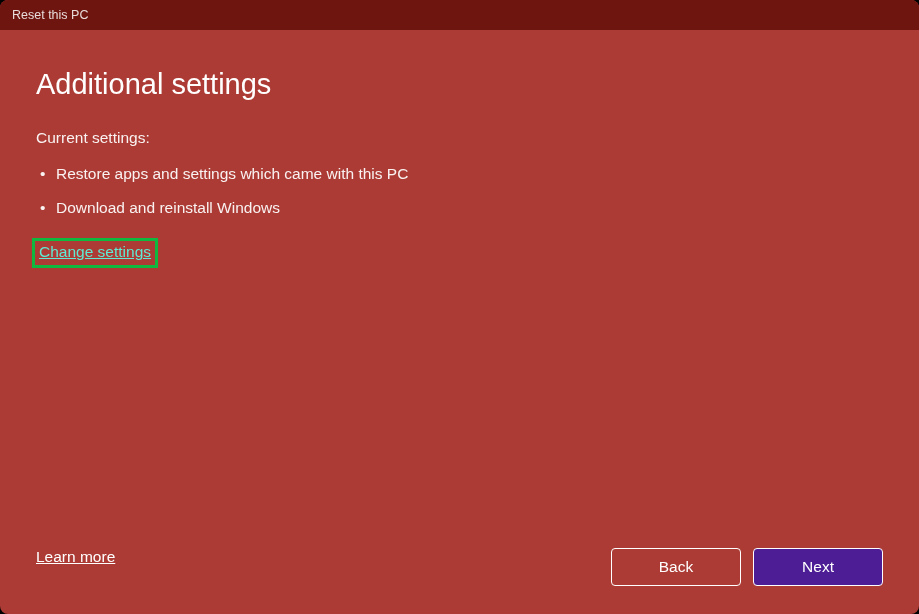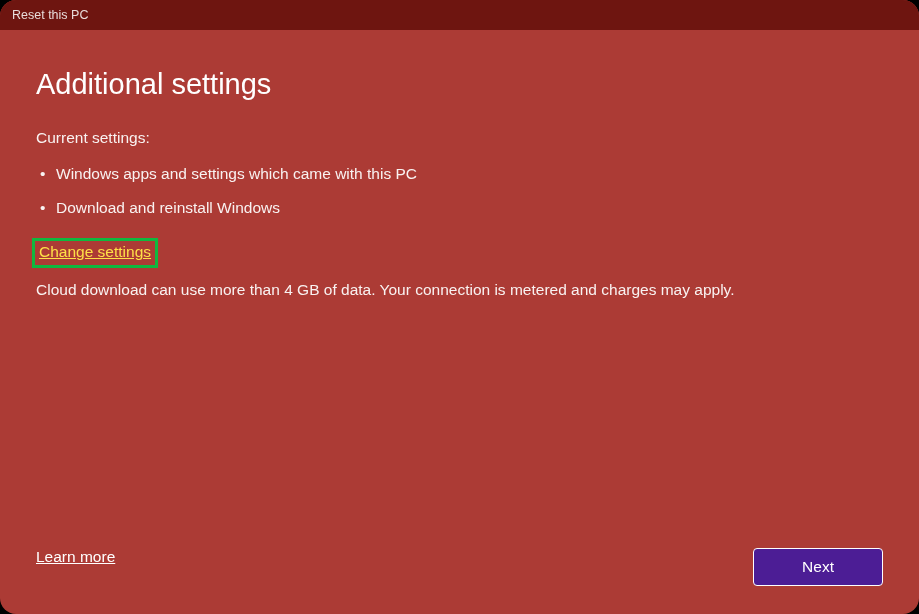--- a/index.html
+++ b/index.html
@@ -11,21 +11,21 @@
       width: 919px;
       height: 614px;
       font-family: "Segoe UI", Arial, sans-serif;
       background: #000;
       overflow: hidden;
     }
     .window {
       width: 919px;
       height: 614px;
       background: #ac3b35;
-      border-radius: 16px;
+      border-radius: 8px;
       overflow: hidden;
       display: flex;
       flex-direction: column;
     }
     .titlebar {
       background: #6e1510;
       height: 30px;
       display: flex;
       align-items: center;
       padding-left: 12px;
@@ -73,21 +73,21 @@
     }
     .change-link-wrap {
       display: inline-block;
       border: 3px solid #0fb83f;
       padding: 2px 4px 4px 4px;
       margin-bottom: 10px;
       margin-left: -4px;
     }
     .change-link {
       font-size: 15.5px;
-      color: #fde047;
+      color: #5eead4;
       text-decoration: underline;
       cursor: pointer;
     }
     .info-text {
       font-size: 15.5px;
       color: #f9f2f1;
       line-height: 1.55;
       max-width: 820px;
     }
     .footer {
@@ -132,30 +132,30 @@
 <body>
 
 <div class="window">
   <div class="titlebar">
     <span class="titlebar-text">Reset this PC</span>
   </div>
   <div class="content">
     <h1 class="page-title">Additional settings</h1>
     <div class="current-settings-label">Current settings:</div>
     <ul class="settings-list">
-      <li>Windows apps and settings which came with this PC</li>
+      <li>Restore apps and settings which came with this PC</li>
       <li>Download and reinstall Windows</li>
     </ul>
     <div>
       <span class="change-link-wrap">
         <a class="change-link">Change settings</a>
       </span>
     </div>
-    <div class="info-text">Cloud download can use more than 4 GB of data. Your connection is metered and charges may apply.</div>
 
     <div class="footer">
       <a class="learn-more">Learn more</a>
       <div class="button-row">
+        <button class="btn">Back</button>
         <button class="btn btn-primary">Next</button>
       </div>
     </div>
   </div>
 </div>
 
 </body></html>

